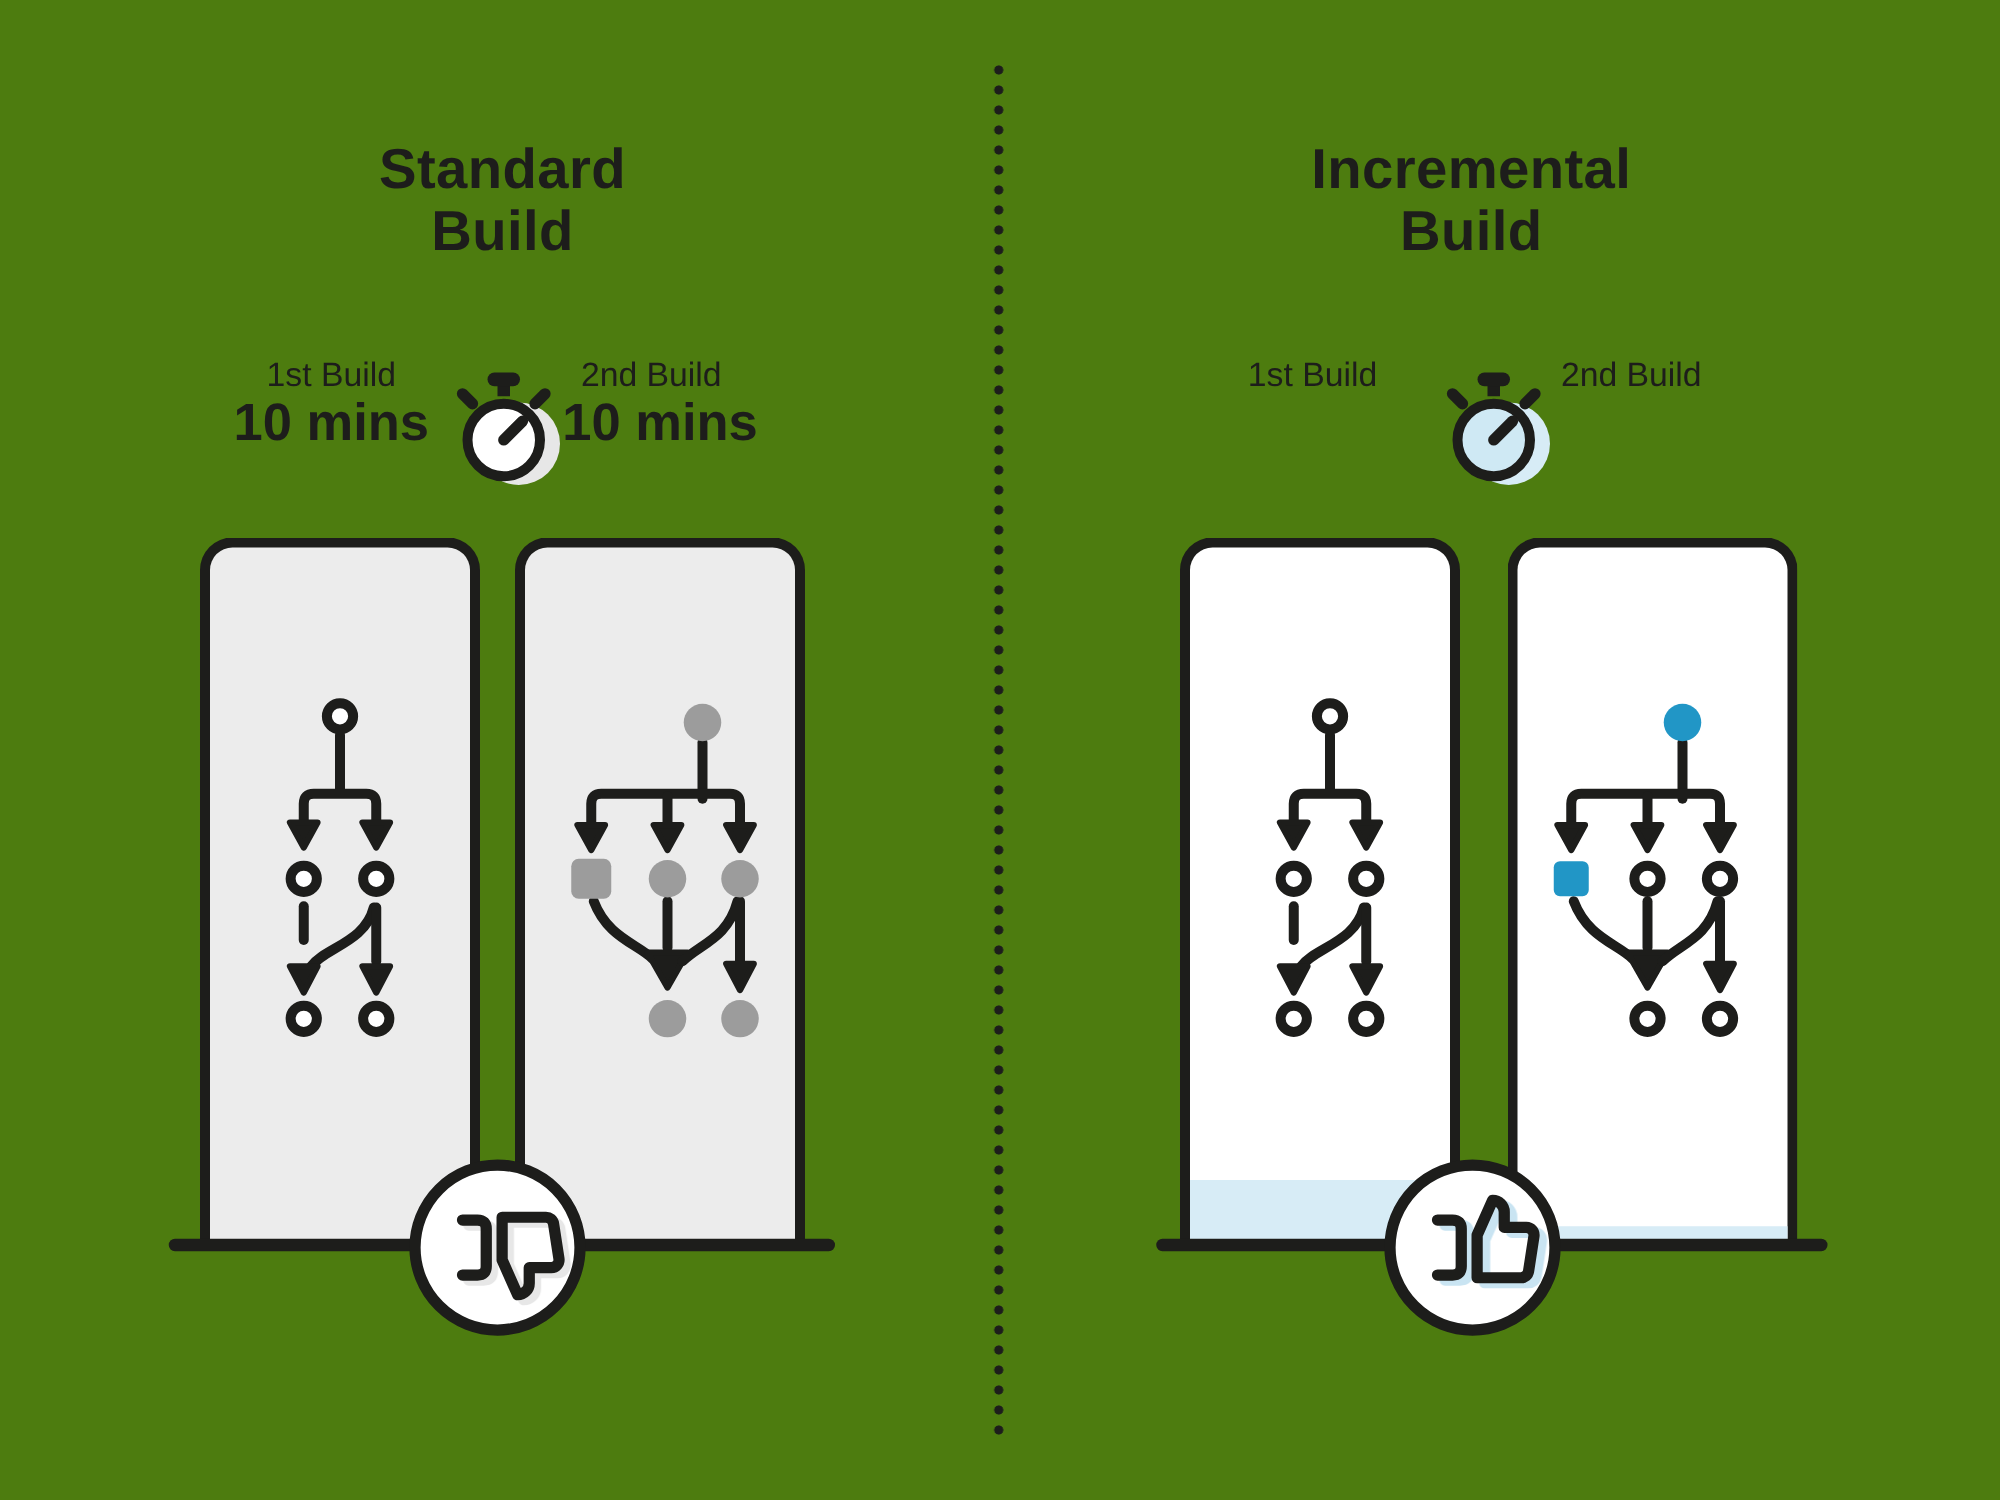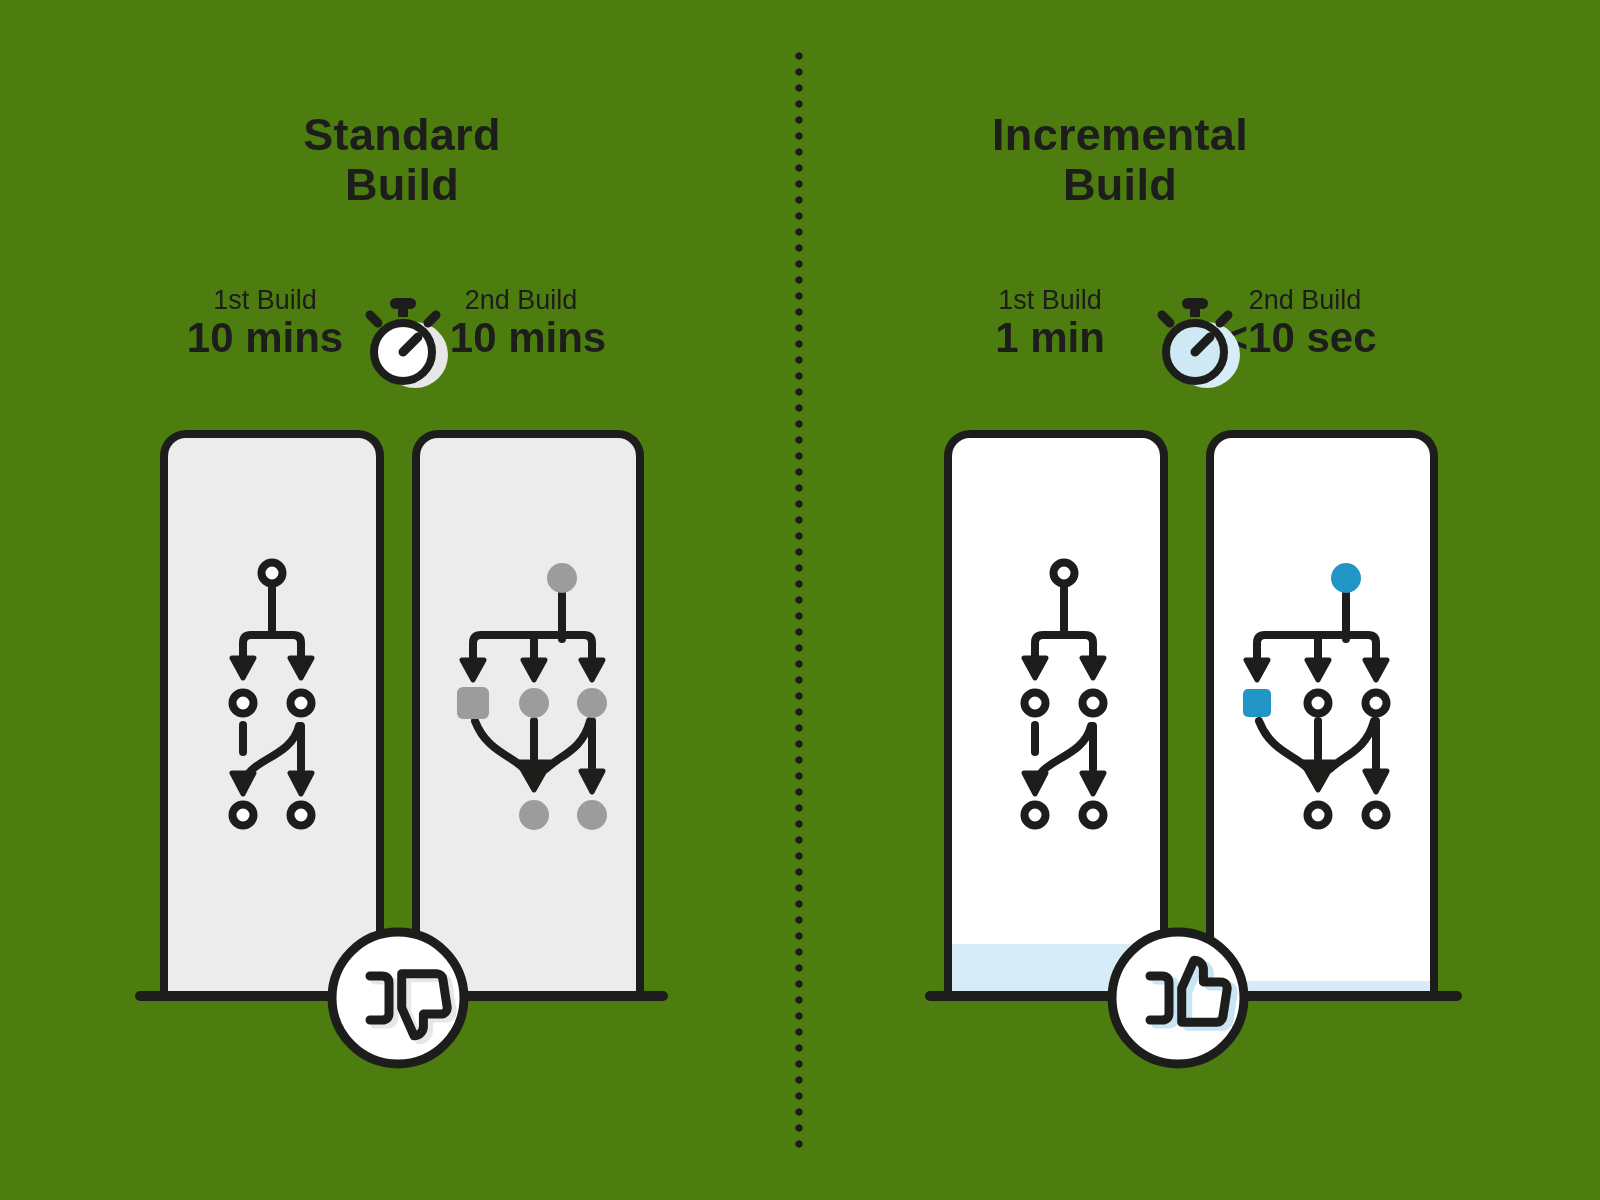--- a/index.html
+++ b/index.html
@@ -4,21 +4,21 @@
 <style>
   :root{
     --ink:#1d1d1b; --cardGray:#ececec; --nodeGray:#9c9c9c; --blue:#2196c6;
     --lightBlue:#d7ecf6; --faceBlue:#cfe9f4; --grayShadow:#e7e7e7; --blueShadow:#c9e4f2; --white:#ffffff;
   }
   html,body{margin:0;padding:0;background:#fff;}
   .stage{position:relative;width:1600px;height:1200px;background:#4d7c0f;overflow:hidden;
          font-family:"Liberation Sans",sans-serif;color:var(--ink);}
   .title{position:absolute;top:110px;width:420px;text-align:center;font-size:45px;line-height:50px;
          font-weight:bold;white-space:pre-line;letter-spacing:.3px;}
-  .t-left{left:192px;} .t-right{left:910px;}
+  .t-left{left:192px;} .t-right{left:967px;}
   .metric-label{position:absolute;top:285px;width:220px;text-align:center;font-size:27px;font-weight:500;}
   .metric-value{position:absolute;top:314px;width:260px;text-align:center;font-size:42px;font-weight:bold;}
   .divider{position:absolute;left:795px;top:48px;width:8px;height:1104px;
            background-image:radial-gradient(circle,var(--ink) 3.4px,transparent 3.9px);
            background-size:8px 16px;background-repeat:repeat-y;background-position:center top;}
   .card{position:absolute;top:430px;height:566px;box-sizing:border-box;border:8px solid var(--ink);
         border-bottom:none;border-radius:26px 26px 0 0;}
   .card.gray{background:var(--cardGray);} .card.white{background:#fff;}
   .c1{left:160px;width:224px;} .c2{left:412px;width:232px;}
   .c3{left:944px;width:224px;} .c4{left:1206px;width:232px;}
@@ -114,23 +114,21 @@
       </g>
     </g>
   </svg>
 
   <div class="divider"></div>
 
   <div class="title t-right">Incremental
 Build</div>
 
   <div class="metric-label" style="left:940px;">1st Build</div>
-  <div class="metric-value" style="left:920px;">1 min</div>
   <div class="metric-label" style="left:1195px;">2nd Build</div>
-  <div class="metric-value" style="left:1170px;">&lt;10 sec</div>
 
   <svg class="abs" style="left:1149px;top:297px;" width="96" height="96" viewBox="0 0 96 96">
     <circle cx="58" cy="58" r="33" fill="var(--lightBlue)"></circle>
     <path class="ln9" d="M21,26 L13,18"></path>
     <path class="ln9" d="M71,26 L79,18"></path>
     <rect x="41" y="9" width="10" height="11" fill="var(--ink)"></rect>
     <rect x="33" y="1" width="26" height="11" rx="5.5" fill="var(--ink)"></rect>
     <circle cx="46" cy="55" r="29" stroke="var(--ink)" stroke-width="8" fill="#cfe9f4"></circle>
     <path class="ln9" d="M46,55 L61,40"></path>
   </svg>

